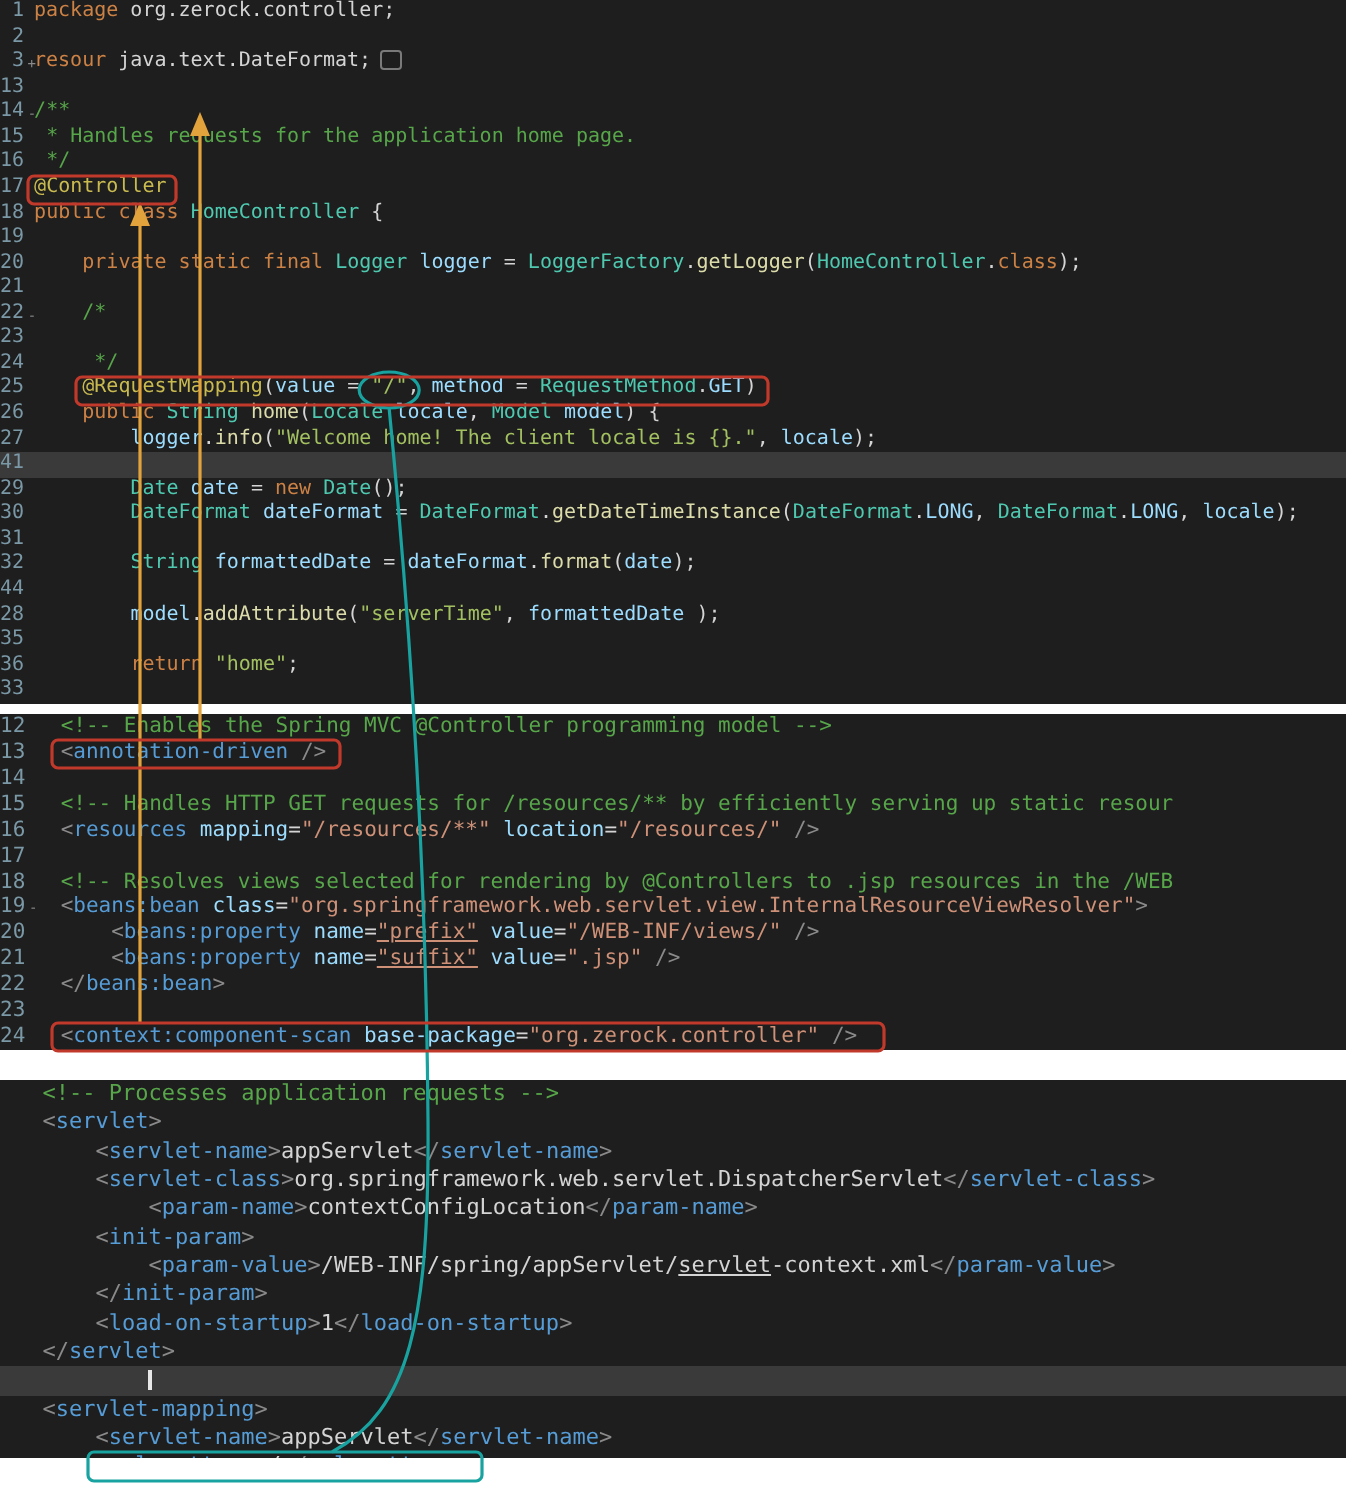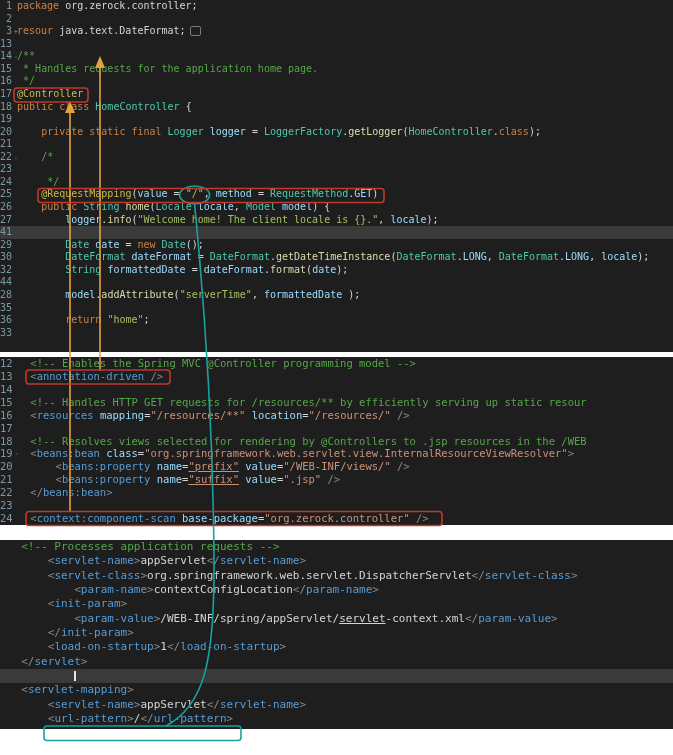--- a/index.html
+++ b/index.html
@@ -42,20 +42,21 @@
       <div class="line"><span class="gut">21</span><span class="code"></span></div>
       <div class="line"><span class="gut">22<span class="fold">-</span></span><span class="code"><span class="t-de">    </span><span class="t-cm">/*</span></span></div>
       <div class="line"><span class="gut">23</span><span class="code"><span class="t-de">    </span></span></div>
       <div class="line"><span class="gut">24</span><span class="code"><span class="t-de">    </span><span class="t-cm"> */</span></span></div>
       <div class="line"><span class="gut">25</span><span class="code"><span class="t-de">    </span><span class="t-an">@RequestMapping</span><span class="t-de">(</span><span class="t-va">value</span><span class="t-de"> = </span><span class="t-st">"/"</span><span class="t-de">, </span><span class="t-va">method</span><span class="t-de"> = </span><span class="t-ty">RequestMethod</span><span class="t-de">.</span><span class="t-cn">GET</span><span class="t-de">)</span></span></div>
       <div class="line"><span class="gut">26</span><span class="code"><span class="t-de">    </span><span class="t-kw">public </span><span class="t-ty">String</span><span class="t-de"> </span><span class="t-me">home</span><span class="t-de">(</span><span class="t-ty">Locale</span><span class="t-de"> </span><span class="t-va">locale</span><span class="t-de">, </span><span class="t-ty">Model</span><span class="t-de"> </span><span class="t-va">model</span><span class="t-de">) {</span></span></div>
       <div class="line"><span class="gut">27</span><span class="code"><span class="t-de">        </span><span class="t-va">logger</span><span class="t-de">.</span><span class="t-me">info</span><span class="t-de">(</span><span class="t-st">"Welcome home! The client locale is {}."</span><span class="t-de">, </span><span class="t-va">locale</span><span class="t-de">);</span></span></div>
       <div class="line hl"><span class="gut">41</span><span class="code"></span></div>
       <div class="line"><span class="gut">29</span><span class="code"><span class="t-de">        </span><span class="t-ty">Date</span><span class="t-de"> </span><span class="t-va">date</span><span class="t-de"> = </span><span class="t-kw">new</span><span class="t-de"> </span><span class="t-ty">Date</span><span class="t-de">();</span></span></div>
       <div class="line"><span class="gut">30</span><span class="code"><span class="t-de">        </span><span class="t-ty">DateFormat</span><span class="t-de"> </span><span class="t-va">dateFormat</span><span class="t-de"> = </span><span class="t-ty">DateFormat</span><span class="t-de">.</span><span class="t-me">getDateTimeInstance</span><span class="t-de">(</span><span class="t-ty">DateFormat</span><span class="t-de">.</span><span class="t-cn">LONG</span><span class="t-de">, </span><span class="t-ty">DateFormat</span><span class="t-de">.</span><span class="t-cn">LONG</span><span class="t-de">, </span><span class="t-va">locale</span><span class="t-de">);</span></span></div>
+      <div class="line"><span class="gut">31</span><span class="code"></span></div>
       <div class="line"><span class="gut">32</span><span class="code"><span class="t-de">        </span><span class="t-ty">String</span><span class="t-de"> </span><span class="t-va">formattedDate</span><span class="t-de"> = </span><span class="t-va">dateFormat</span><span class="t-de">.</span><span class="t-me">format</span><span class="t-de">(</span><span class="t-va">date</span><span class="t-de">);</span></span></div>
       <div class="line"><span class="gut">44</span><span class="code"></span></div>
       <div class="line"><span class="gut">28</span><span class="code"><span class="t-de">        </span><span class="t-va">model</span><span class="t-de">.</span><span class="t-me">addAttribute</span><span class="t-de">(</span><span class="t-st">"serverTime"</span><span class="t-de">, </span><span class="t-va">formattedDate</span><span class="t-de"> );</span></span></div>
       <div class="line"><span class="gut">35</span><span class="code"></span></div>
       <div class="line"><span class="gut">36</span><span class="code"><span class="t-de">        </span><span class="t-kw">return</span><span class="t-de"> </span><span class="t-st">"home"</span><span class="t-de">;</span></span></div>
       <div class="line"><span class="gut">33</span><span class="code"></span></div>
     </div>
   <div class="panel" id="p2">
       <div class="line"><span class="gut">12</span><span class="code"><span class="t-de">  </span><span class="t-cm">&lt;!-- Enables the Spring MVC @Controller programming model --&gt;</span></span></div>
       <div class="line"><span class="gut">13</span><span class="code"><span class="t-de">  </span><span class="t-br">&lt;</span><span class="t-tg">annotation-driven</span><span class="t-de"> </span><span class="t-br">/&gt;</span></span></div>
@@ -66,20 +67,21 @@
       <div class="line"><span class="gut">18</span><span class="code"><span class="t-de">  </span><span class="t-cm">&lt;!-- Resolves views selected for rendering by @Controllers to .jsp resources in the /WEB</span></span></div>
       <div class="line"><span class="gut">19<span class="fold">-</span></span><span class="code"><span class="t-de">  </span><span class="t-br">&lt;</span><span class="t-tg">beans:bean</span><span class="t-de"> </span><span class="t-at">class</span><span class="t-de">=</span><span class="t-av">"org.springframework.web.servlet.view.InternalResourceViewResolver"</span><span class="t-br">&gt;</span></span></div>
       <div class="line"><span class="gut">20</span><span class="code"><span class="t-de">      </span><span class="t-br">&lt;</span><span class="t-tg">beans:property</span><span class="t-de"> </span><span class="t-at">name</span><span class="t-de">=</span><span class="t-avu">"prefix"</span><span class="t-de"> </span><span class="t-at">value</span><span class="t-de">=</span><span class="t-av">"/WEB-INF/views/"</span><span class="t-de"> </span><span class="t-br">/&gt;</span></span></div>
       <div class="line"><span class="gut">21</span><span class="code"><span class="t-de">      </span><span class="t-br">&lt;</span><span class="t-tg">beans:property</span><span class="t-de"> </span><span class="t-at">name</span><span class="t-de">=</span><span class="t-avu">"suffix"</span><span class="t-de"> </span><span class="t-at">value</span><span class="t-de">=</span><span class="t-av">".jsp"</span><span class="t-de"> </span><span class="t-br">/&gt;</span></span></div>
       <div class="line"><span class="gut">22</span><span class="code"><span class="t-de">  </span><span class="t-br">&lt;/</span><span class="t-tg">beans:bean</span><span class="t-br">&gt;</span></span></div>
       <div class="line"><span class="gut">23</span><span class="code"></span></div>
       <div class="line"><span class="gut">24</span><span class="code"><span class="t-de">  </span><span class="t-br">&lt;</span><span class="t-tg">context:component-scan</span><span class="t-de"> </span><span class="t-at">base-package</span><span class="t-de">=</span><span class="t-av">"org.zerock.controller"</span><span class="t-de"> </span><span class="t-br">/&gt;</span></span></div>
     </div>
   <div class="panel" id="p3">
       <div class="line"><span class="code"><span class="t-de">  </span><span class="t-cm">&lt;!-- Processes application requests --&gt;</span></span></div>
+      <div class="line"><span class="code"><span class="t-de">  </span><span class="t-br">&lt;</span><span class="t-tg">servlet</span><span class="t-br">&gt;</span></span></div>
       <div class="line"><span class="code"><span class="t-de">      </span><span class="t-br">&lt;</span><span class="t-tg">servlet-name</span><span class="t-br">&gt;</span><span class="t-tx">appServlet</span><span class="t-br">&lt;/</span><span class="t-tg">servlet-name</span><span class="t-br">&gt;</span></span></div>
       <div class="line"><span class="code"><span class="t-de">      </span><span class="t-br">&lt;</span><span class="t-tg">servlet-class</span><span class="t-br">&gt;</span><span class="t-tx">org.springframework.web.servlet.DispatcherServlet</span><span class="t-br">&lt;/</span><span class="t-tg">servlet-class</span><span class="t-br">&gt;</span></span></div>
       <div class="line"><span class="code"><span class="t-de">          </span><span class="t-br">&lt;</span><span class="t-tg">param-name</span><span class="t-br">&gt;</span><span class="t-tx">contextConfigLocation</span><span class="t-br">&lt;/</span><span class="t-tg">param-name</span><span class="t-br">&gt;</span></span></div>
       <div class="line"><span class="code"><span class="t-de">      </span><span class="t-br">&lt;</span><span class="t-tg">init-param</span><span class="t-br">&gt;</span></span></div>
       <div class="line"><span class="code"><span class="t-de">          </span><span class="t-br">&lt;</span><span class="t-tg">param-value</span><span class="t-br">&gt;</span><span class="t-tx">/WEB-INF/spring/appServlet/</span><span class="t-txu">servlet</span><span class="t-tx">-context.xml</span><span class="t-br">&lt;/</span><span class="t-tg">param-value</span><span class="t-br">&gt;</span></span></div>
       <div class="line"><span class="code"><span class="t-de">      </span><span class="t-br">&lt;/</span><span class="t-tg">init-param</span><span class="t-br">&gt;</span></span></div>
       <div class="line"><span class="code"><span class="t-de">      </span><span class="t-br">&lt;</span><span class="t-tg">load-on-startup</span><span class="t-br">&gt;</span><span class="t-tx">1</span><span class="t-br">&lt;/</span><span class="t-tg">load-on-startup</span><span class="t-br">&gt;</span></span></div>
       <div class="line"><span class="code"><span class="t-de">  </span><span class="t-br">&lt;/</span><span class="t-tg">servlet</span><span class="t-br">&gt;</span></span></div>
       <div class="line hl"><span class="code"><span class="t-de">          </span><span class="caret"></span></span></div>
       <div class="line"><span class="code"><span class="t-de">  </span><span class="t-br">&lt;</span><span class="t-tg">servlet-mapping</span><span class="t-br">&gt;</span></span></div>

